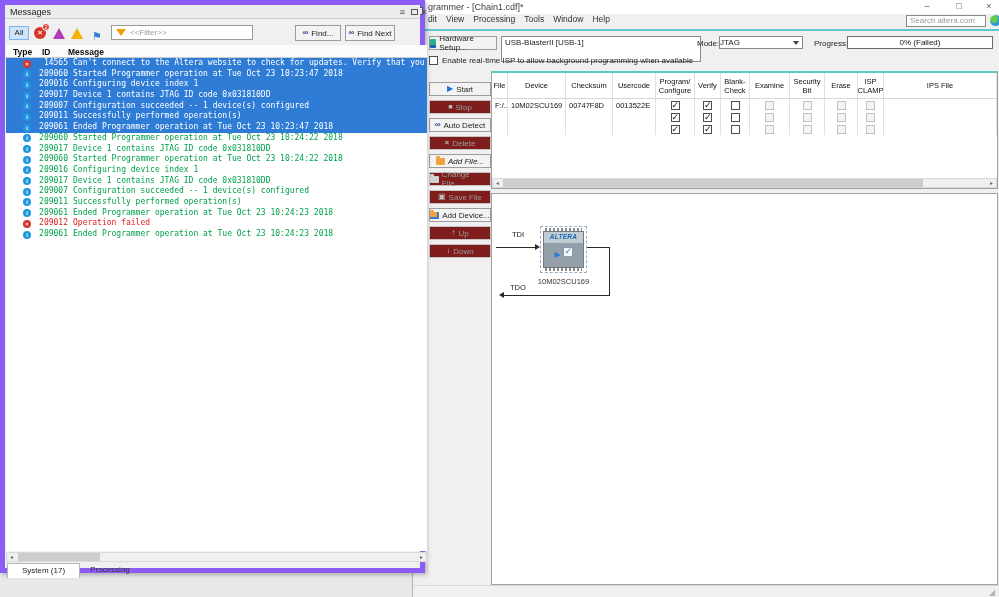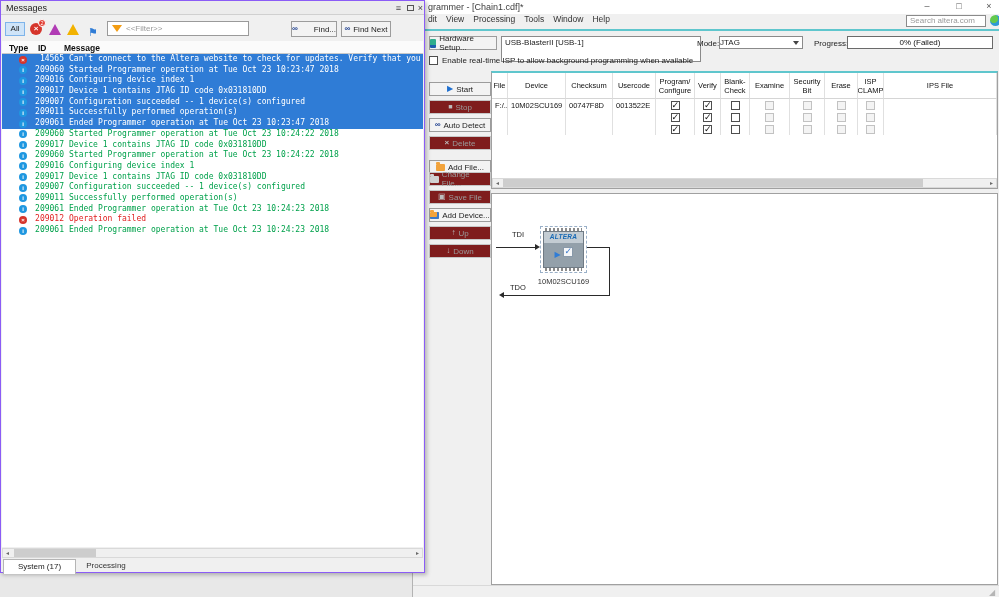--- a/index.html
+++ b/index.html
@@ -114,21 +114,21 @@
   #chip-check { width:10px; height:10px; background:#f4f6f8; border:1px solid #8899aa; position:relative; }
   #chip-check::after { content:"✓"; position:absolute; left:1px; top:-2px; font-size:9px; color:#3a78c9; }
   #chip-label { position:absolute; left:24px; top:83px; width:95px; text-align:center;
                 font-size:7.5px; color:#333; }
 
   #prog-statusbar { position:absolute; left:0; top:585px; width:100%; height:12px; background:#f0f0f0;
                     border-top:1px solid #d9d9d9; }
 
   
   #messages-panel { left:0; top:0; width:425px; height:573px; background:#f0f0f0;
-                    border:1px solid #8b5cf6; box-shadow:2px 2px 4px rgba(0,0,0,.25); z-index:10; }
+                    border:5px solid #8b5cf6; box-shadow:2px 2px 4px rgba(0,0,0,.25); z-index:10; }
   #mp-titlebar { position:absolute; left:0; top:0; width:100%; height:14px; background:#ececec;
                  border-bottom:1px solid #d0d0d0; }
   #mp-title { position:absolute; left:5px; top:2px; font-size:9px; color:#222; }
   .ti { position:absolute; top:2px; width:11px; height:11px; color:#444; font-size:9px;
         line-height:10px; text-align:center; }
   .ti-float { top:4px; width:7px; height:6px; border:1px solid #555; background:#ececec; }
   .ti-float::after { content:""; position:absolute; left:2px; top:-3px; width:7px; height:6px;
         border:1px solid #555; background:#ececec; z-index:-1; }
   #mp-toolbar { position:absolute; left:0; top:14px; width:100%; height:26px; }
   #all-btn { position:absolute; left:4px; top:7px; width:20px; height:14px; background:#cfe4f8;
@@ -141,21 +141,21 @@
               line-height:6px; text-align:center; }
   .tri { width:0; height:0; border-left:6px solid transparent; border-right:6px solid transparent; }
   .tri.critical { border-bottom:11px solid #b13cb5; }
   .tri.warning { border-bottom:11px solid #f2b200; }
   .tb-flag { font-size:11px; color:#2f7cd6; line-height:12px; }
   #filter-box { position:absolute; left:106px; top:6px; width:142px; height:15px; background:#fff;
                 border:1px solid #9a9a9a; display:flex; align-items:center; gap:4px; padding-left:4px; }
   #funnel { width:0; height:0; border-left:5px solid transparent; border-right:5px solid transparent;
             border-top:7px solid #f39c12; }
   #filter-text { font-size:8px; color:#9a9a9a; }
-  #find-btn { position:absolute; left:290px; top:6px; width:46px; height:16px;justify-content:space-between; }
+  #find-btn { position:absolute; left:290px; top:6px; width:46px; height:16px; }
   #find-next-btn { position:absolute; left:340px; top:6px; width:50px; height:16px; }
   #mp-header { position:absolute; left:1px; top:40px; width:421px; height:13px; background:#fbfbfb;
                border-bottom:1px solid #c9c9c9; font-size:8.5px; font-weight:bold; color:#111; }
   #mp-header span { position:absolute; top:2px; }
   #message-list { position:absolute; left:1px; top:53px; width:421px; height:493px; background:#fff;
                   overflow:hidden; font-family:"DejaVu Sans Mono", monospace; }
   .msg-row { position:relative; height:10.7px; white-space:nowrap; font-size:8px; line-height:10.7px; }
   .msg-row.selected { background:#2f7cd6; color:#fff !important; }
   .msg-row.info { color:#00a14b; }
   .msg-row.error { color:#e02020; }
@@ -243,21 +243,21 @@
           <span>Stop</span>
         </div>
         <div class="action-btn btn" style="top: 118px;">
           <span class="btn-ic ic-binoculars"></span>
           <span>Auto Detect</span>
         </div>
         <div class="action-btn btn disabled" style="top: 136px;">
           <span class="btn-ic ic-delete gray"></span>
           <span>Delete</span>
         </div>
-        <div class="action-btn btn" style="top: 160px;">
+        <div class="action-btn btn" style="top: 154px; font-style: italic;">
           <span class="folder orange"></span>
           <span>Add File...</span>
         </div>
         <div class="action-btn btn disabled" style="top: 172px;">
           <span class="folder gray"></span>
           <span>Change File...</span>
         </div>
         <div class="action-btn btn disabled" style="top: 190px;">
           <span class="btn-ic ic-save gray"></span>
           <span>Save File</span>

